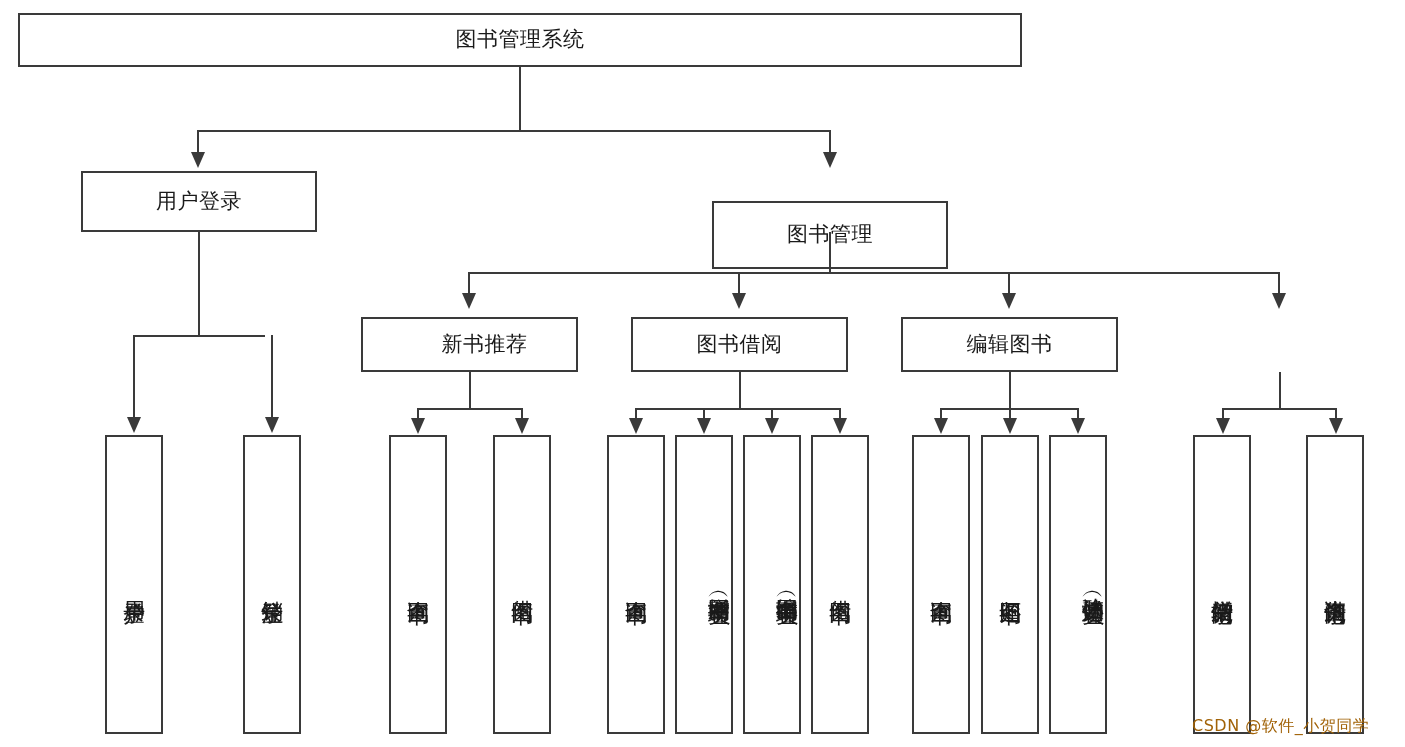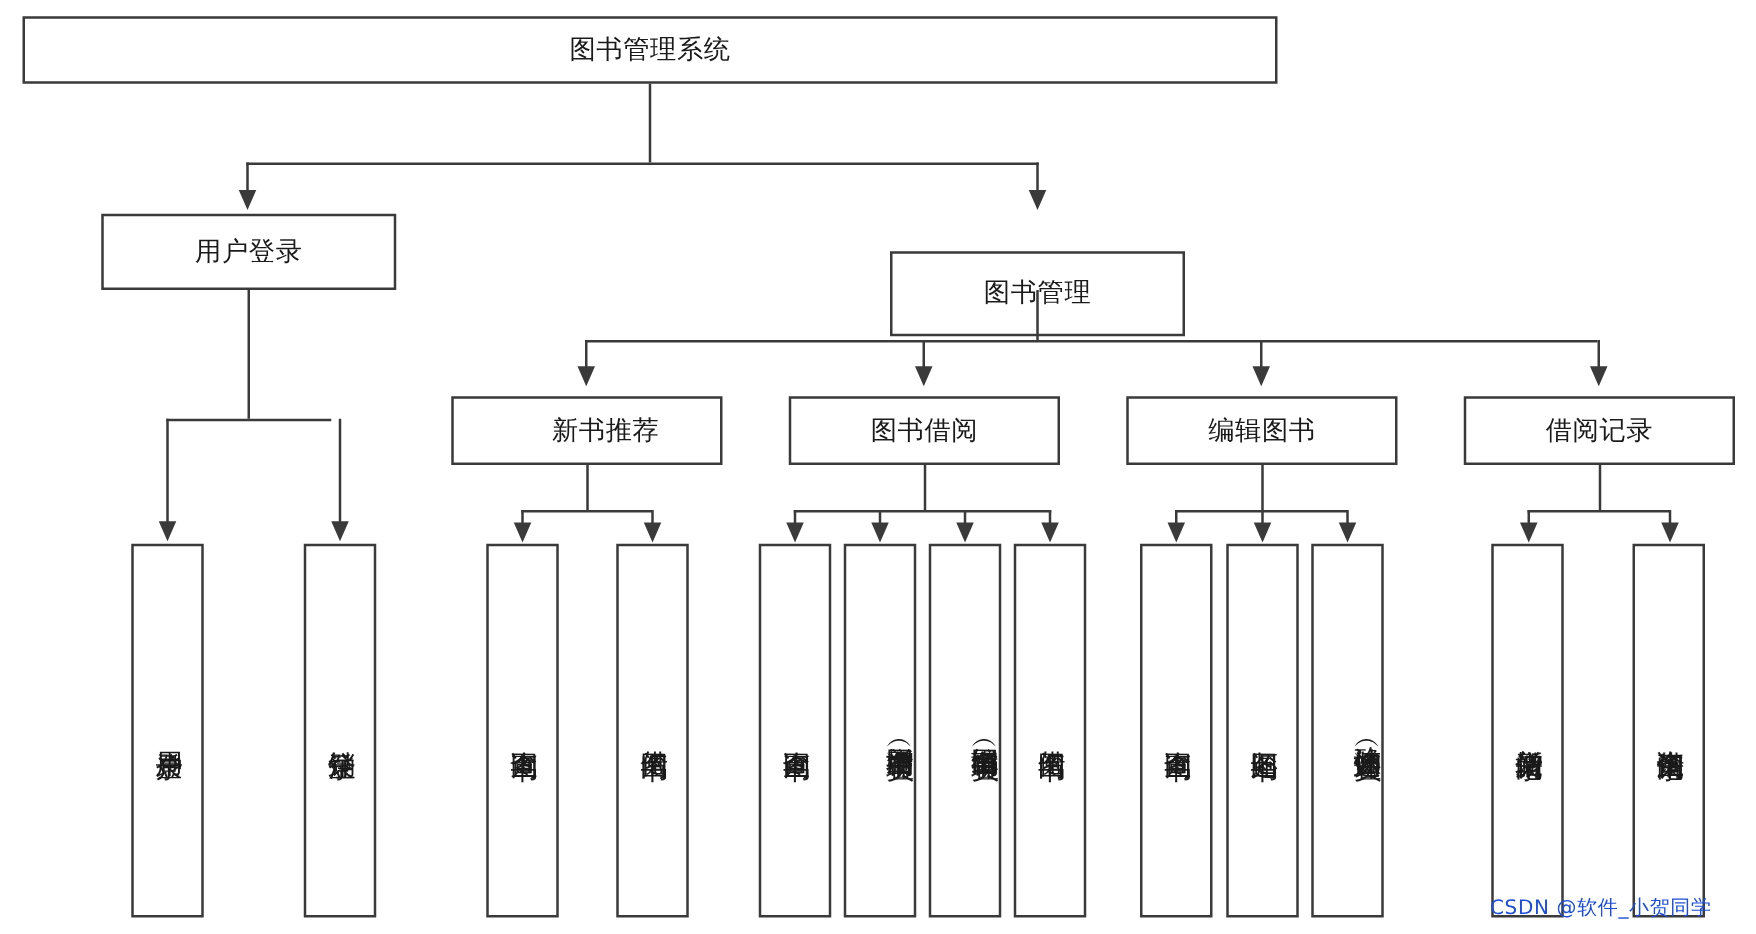--- a/index.html
+++ b/index.html
@@ -50,21 +50,21 @@
   .conn.h { height: 2px; }
   .arrow {
     position: absolute;
     width: 0; height: 0;
     border-left: 7px solid transparent;
     border-right: 7px solid transparent;
     border-top: 16px solid #3a3a3a;
   }
   #watermark {
     position: absolute;
-    color: #1d4ed8;
+    color: #a16207;
     font-size: 16px;
     white-space: nowrap;
     letter-spacing: 0.5px;
   }
 </style>
 </head>
 <body>
 
 <div id="canvas">
 
@@ -112,23 +112,20 @@
   <div class="arrow" style="left:1272px; top:293px;"></div>
 
   <div class="node horiz" style="left:361px; top:317px; width:217px; height:55px;padding-left:30px;">
     <span>新书推荐</span>
   </div>
   <div class="node horiz" style="left:631px; top:317px; width:217px; height:55px;text-align:right;">
     <span>图书借阅</span>
   </div>
   <div class="node horiz" style="left:901px; top:317px; width:217px; height:55px;">
     <span>编辑图书</span>
-  </div>
-  <div class="node horiz" style="left:1171px; top:317px; width:217px; height:55px;">
-    <span>借阅记录</span>
   </div>
 
   <div class="conn v" style="left:469px; top:372px; height:36px;"></div>
   <div class="conn h" style="left:417px; top:408px; width:105px;"></div>
   <div class="conn v" style="left:417px; top:408px; height:11px;"></div>
   <div class="arrow" style="left:411px; top:418px;"></div>
   <div class="conn v" style="left:521px; top:408px; height:11px;"></div>
   <div class="arrow" style="left:515px; top:418px;"></div>
 
   <div class="conn v" style="left:739px; top:372px; height:36px;"></div>

